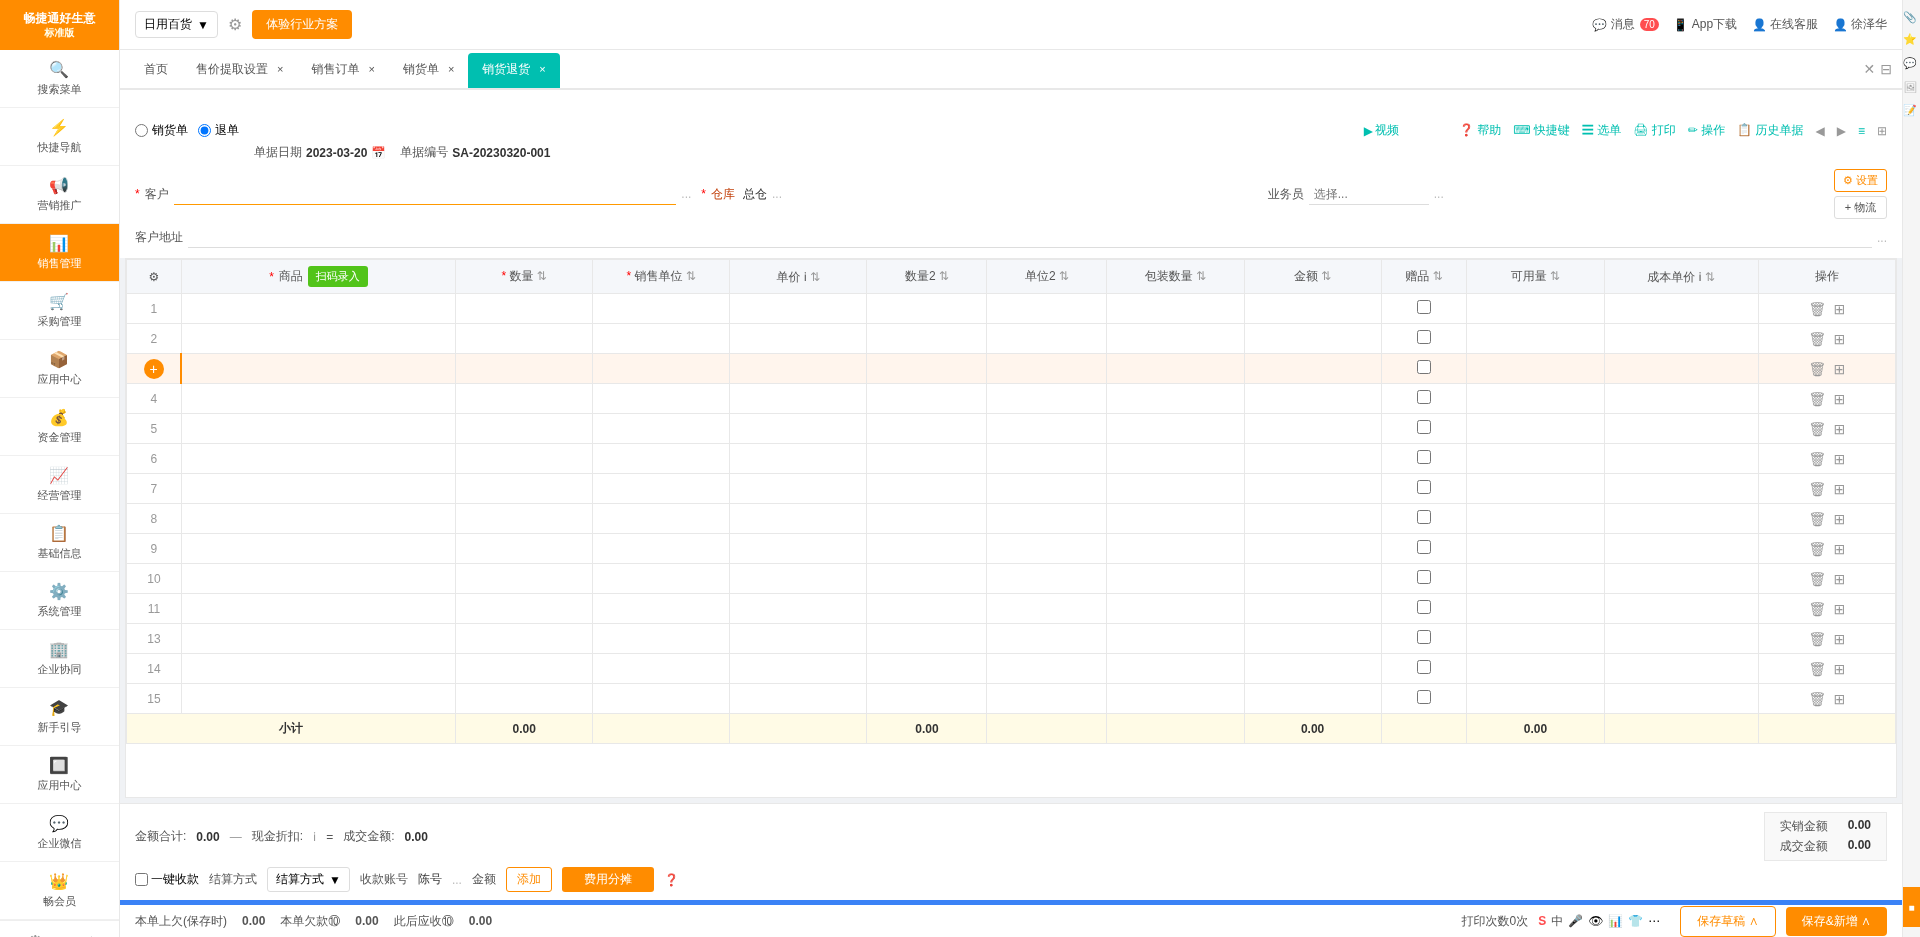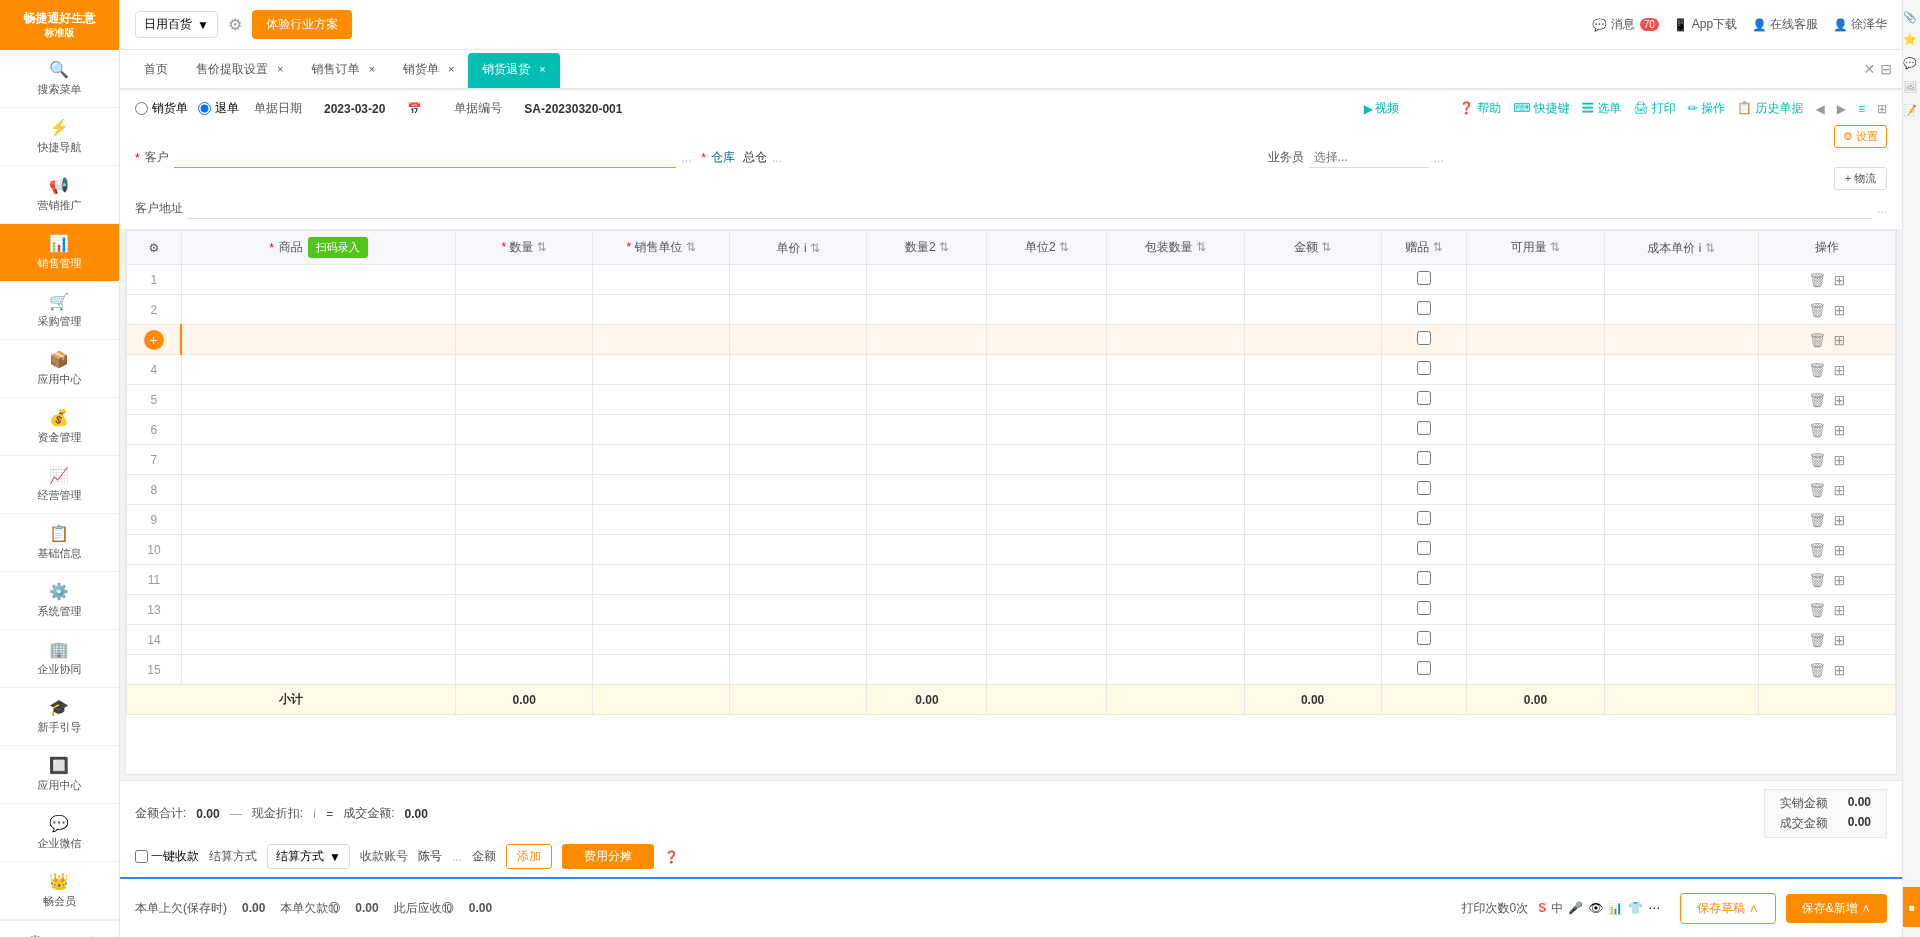--- a/index.html
+++ b/index.html
@@ -181,21 +181,21 @@
         <div class="form-radio-group">
           <label class="form-radio">
             <input type="radio" name="doctype" style="">
             <span>销货单</span>
           </label>
           <label class="form-radio">
             <input type="radio" name="doctype" checked="" style="">
             <span>退单</span>
           </label>
         </div>
-        <div style="display:flex;align-items:center;gap:22px;">
+        <div style="display:flex;align-items:center;gap:4px;margin-top:44px;">
           <span style="color:#555;">单据日期</span>
           <span style="color:#333;font-weight:bold;">2023-03-20</span>
           <span style="cursor:pointer;">📅</span>
           <span style="color:#555;margin-left:10px;">单据编号</span>
           <span style="color:#333;font-weight:bold;">SA-20230320-001</span>
         </div>
       </div>
       <div style="display:flex;align-items:center;gap:12px;color:#00bfb0;">
         <span style="cursor:pointer;display:flex;align-items:center;gap:2px;">
           <span>▶</span>
@@ -218,30 +218,30 @@
       <div style="flex:1;display:flex;align-items:center;gap:5px;">
         <span style="color:#f00;">*</span>
         <span style="color:#555;">客户</span>
         <div style="flex:1;border-bottom:1px solid #f90;position:relative;">
           <input type="text" style="width: 100%; border: none; outline: none; padding: 3px 5px; color: rgb(51, 51, 51);" placeholder="">
         </div>
         <span style="color:#bbb;cursor:pointer;">...</span>
       </div>
       <div style="flex:1;display:flex;align-items:center;gap:5px;">
         <span style="color:#f00;">*</span>
-        <span style="color:#0369a1;">仓库</span>
+        <span style="color:#c2410c;">仓库</span>
         <span style="color:#333;margin-left:3px;">总仓</span>
         <span style="color:#bbb;cursor:pointer;">...</span>
       </div>
       <div style="flex:1;display:flex;align-items:center;gap:5px;">
         <span style="color:#555;">业务员</span>
         <input type="text" style="border-top: none; border-right: none; border-left: none; border-image: initial; border-bottom: 1px solid rgb(221, 221, 221); outline: none; padding: 3px 5px; width: 120px;" placeholder="选择...">
         <span style="color:#bbb;cursor:pointer;">...</span>
       </div>
-      <div style="display:flex;flex-direction:column;gap:19px;">
+      <div style="display:flex;flex-direction:column;gap:4px;">
         <button style="border:1px solid #ff8c00;color:#ff8c00;background:#fff;border-radius:3px;padding:3px 8px;cursor:pointer;font-size:11px;">⚙ 设置</button>
         <button style="border:1px solid #ddd;color:#555;background:#fff;border-radius:3px;padding:3px 8px;cursor:pointer;font-size:11px;">+ 物流</button>
       </div>
     </div>
 
     <div style="display:flex;align-items:center;gap:10px;">
       <div style="flex:1;display:flex;align-items:center;gap:5px;">
         <span style="color:#555;">客户地址</span>
         <div style="flex:1;border-bottom:1px solid #ddd;">
           <input type="text" style="width: 100%; border: none; outline: none; padding: 3px 5px;" placeholder="">
@@ -584,21 +584,21 @@
       <span style="color:#555;">收款账号</span>
       <span style="color:#333;">陈号</span>
       <span style="color:#bbb;cursor:pointer;">...</span>
       <span style="color:#555;">金额</span>
       <button style="background:#fff;border:1px solid #ff8c00;color:#ff8c00;border-radius:3px;padding:3px 10px;cursor:pointer;">添加</button>
       <button style="background:#ff8c00;color:#fff;border:none;border-radius:3px;padding:4px 22px;cursor:pointer;">费用分摊</button>
       <span style="cursor:pointer;color:#999;">❓</span>
     </div>
   </div>
 
-  <div style="background:#fff;height:60px;display:flex;align-items:center;justify-content:space-between;padding:0 15px;border-top:2px solid #3b82f6;">
+  <div style="background:#fff;height:37px;display:flex;align-items:center;justify-content:space-between;padding:0 15px;border-top:5px solid #3b82f6;">
     <div style="display:flex;align-items:center;gap:15px;color:#555;">
       <span>本单上欠(保存时)</span>
       <span style="font-weight:bold;">0.00</span>
       <span>本单欠款⑩</span>
       <span style="font-weight:bold;">0.00</span>
       <span>此后应收⑩</span>
       <span style="font-weight:bold;">0.00</span>
     </div>
     <div style="display:flex;align-items:center;gap:10px;">
       <span style="color:#555;">打印次数0次</span>

